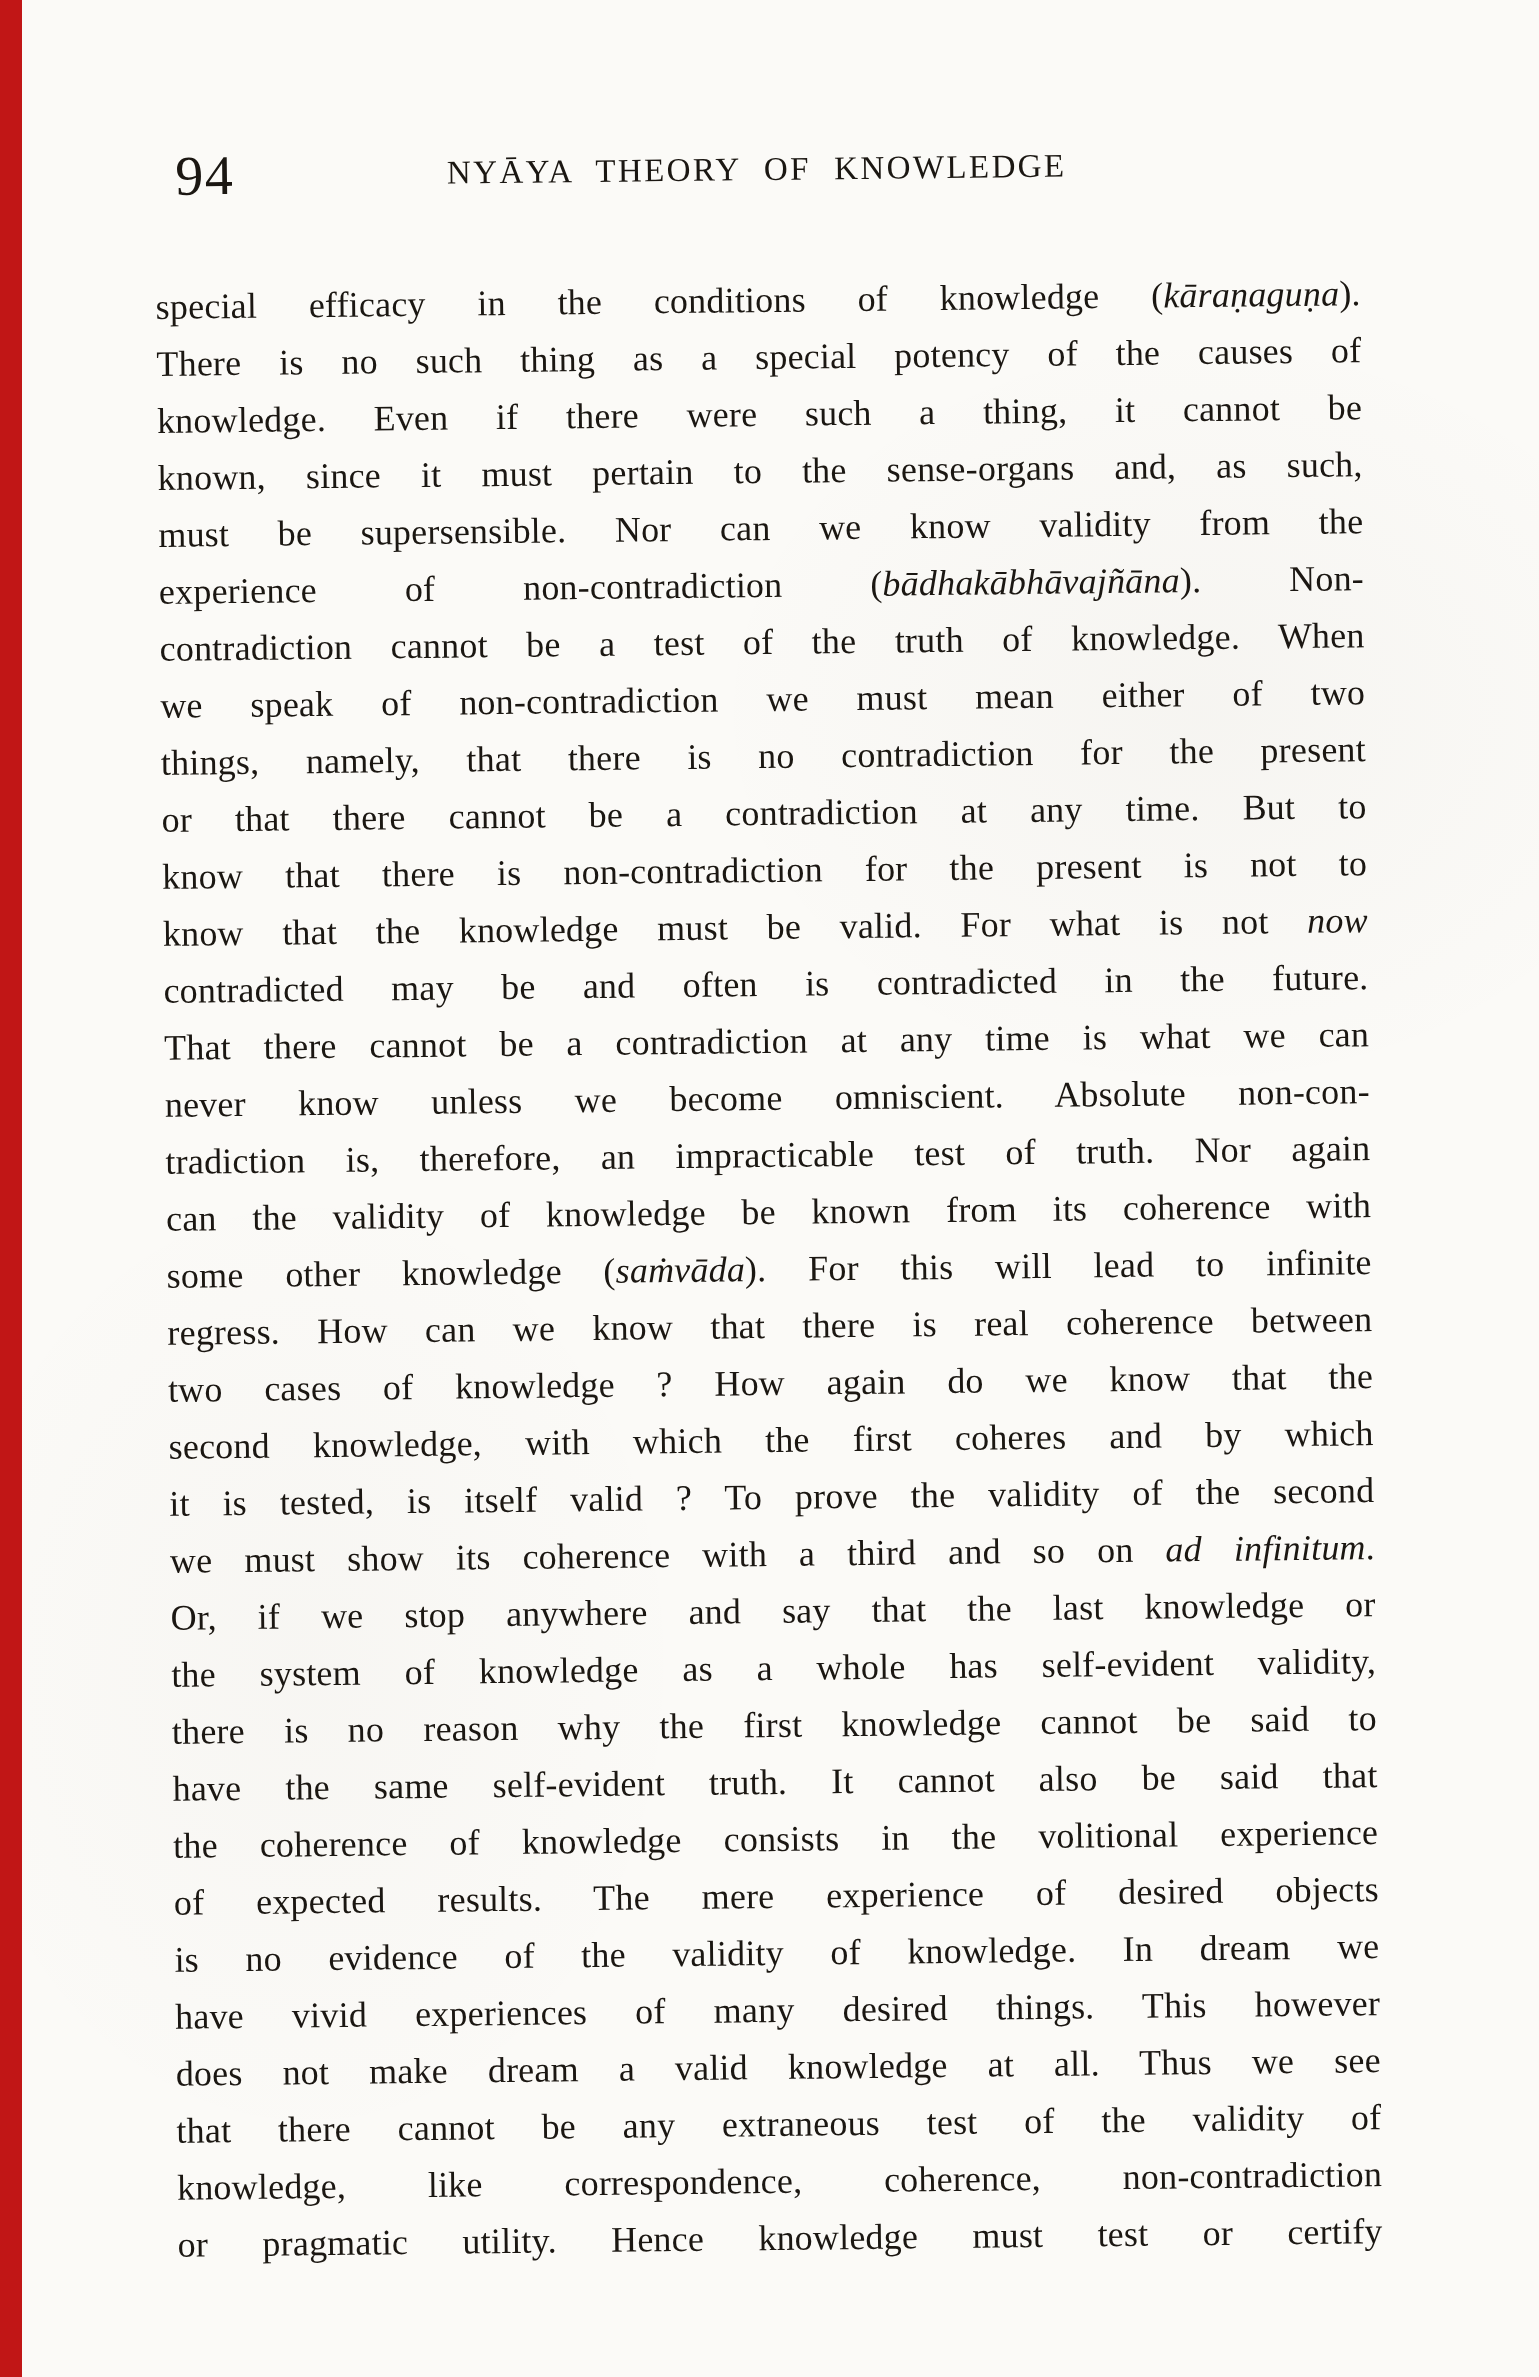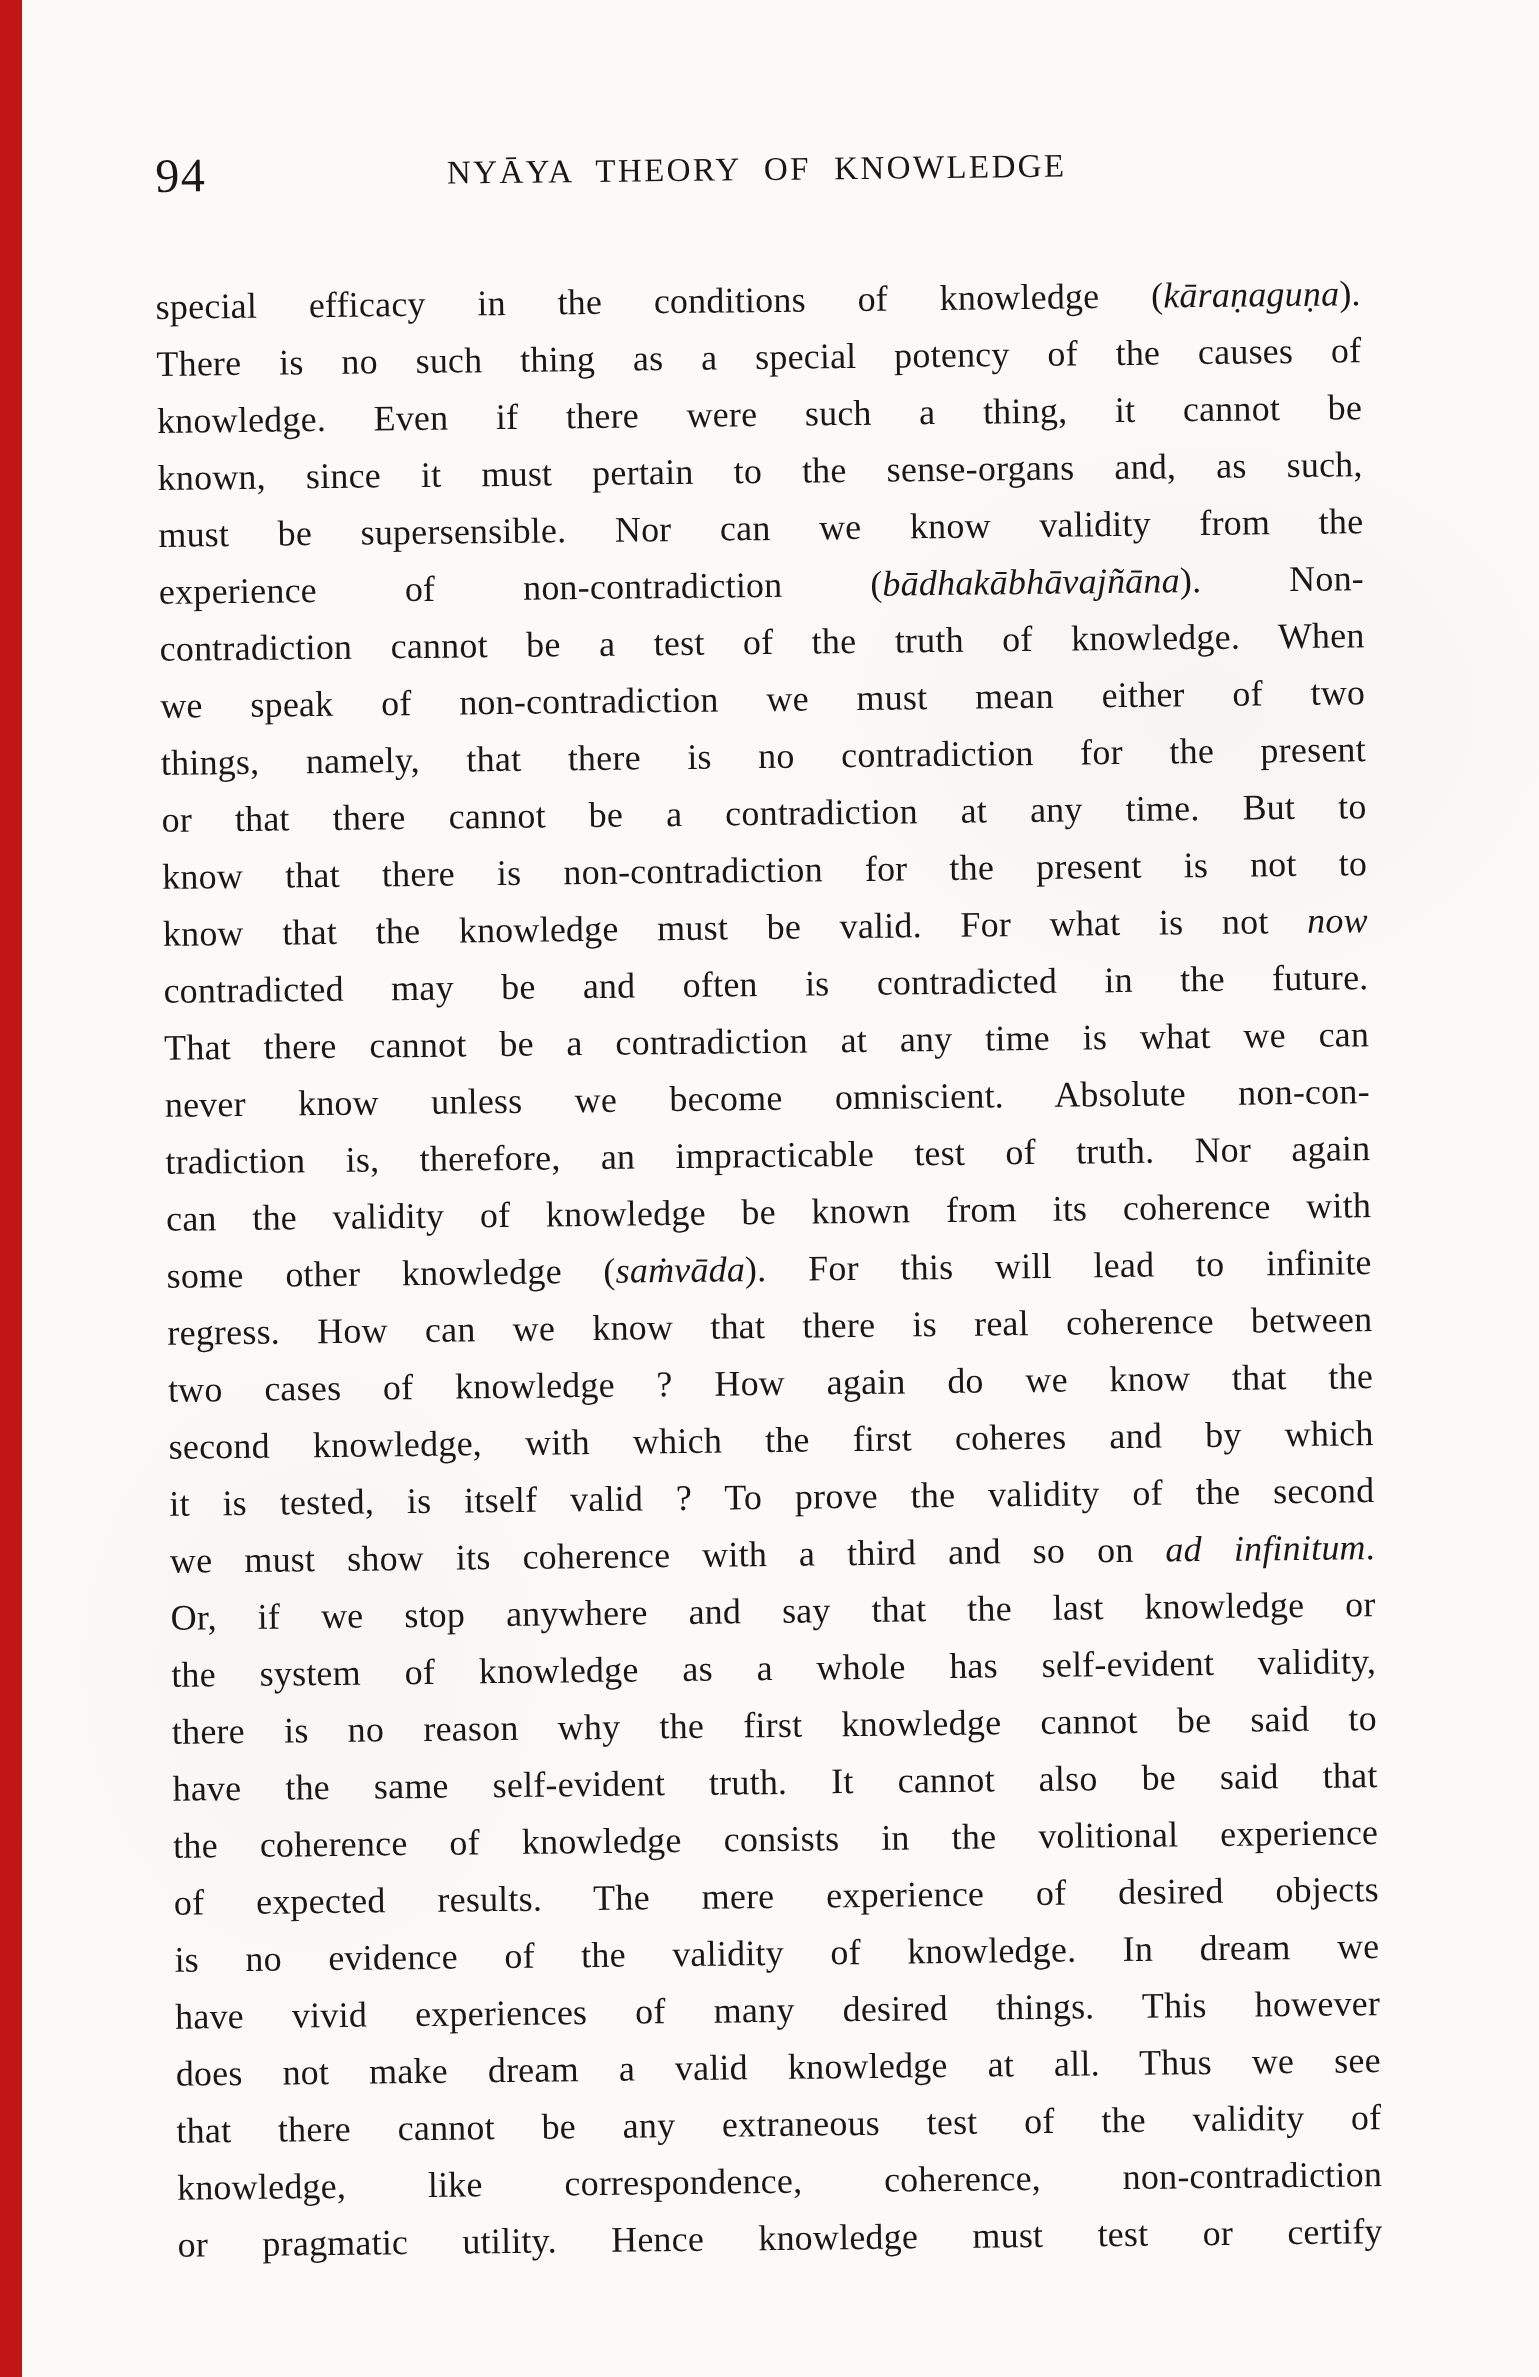--- a/index.html
+++ b/index.html
@@ -34,23 +34,23 @@
     width: 1205px;
     transform: rotate(-0.65deg);
     transform-origin: 50% 50%;
   }
   .header {
     position: relative;
     height: 49px;
   }
   .folio {
     position: absolute;
-    left: 1px;
+    left: 21px;
     top: -3.2px;
-    font-size: 48px;
+    font-size: 56px;
     line-height: 46px;
     letter-spacing: 1.6px;
   }
   .running-title {
     display: block;
     text-align: center;
     font-size: 33px;
     line-height: 41px;
     letter-spacing: 2.4px;
     word-spacing: 12.7px;

